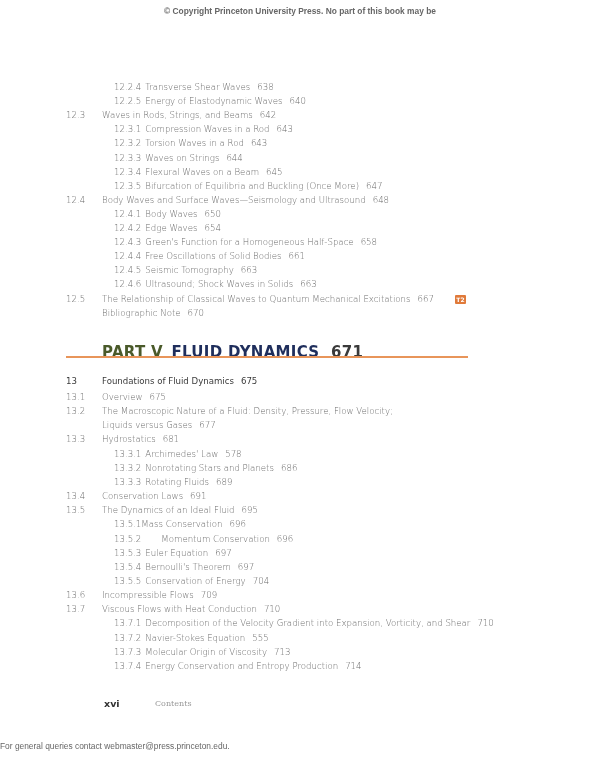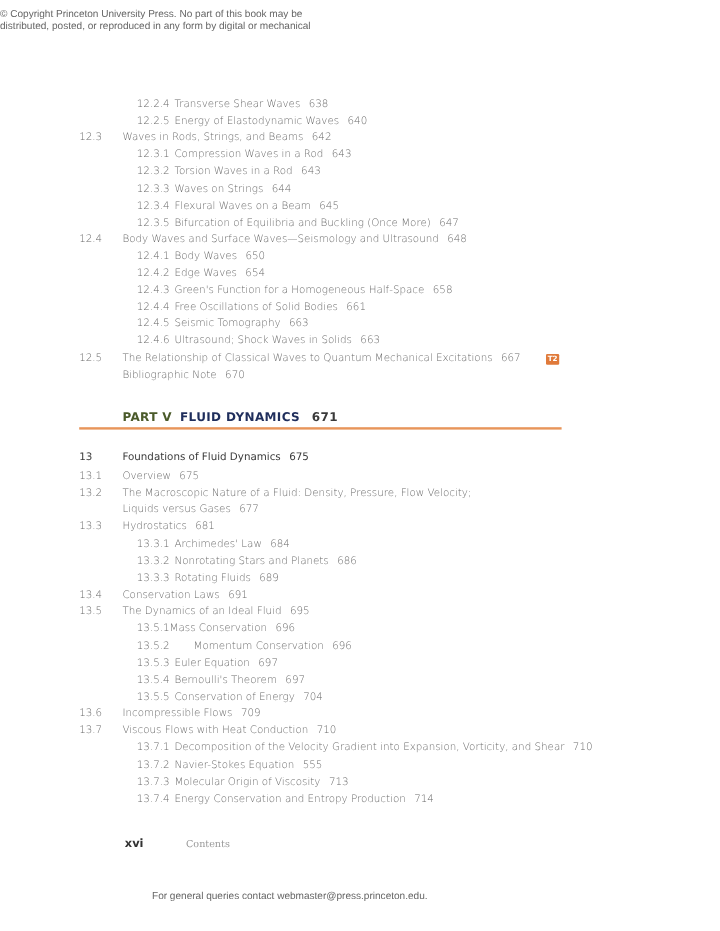--- a/index.html
+++ b/index.html
@@ -1,41 +1,40 @@
 <!DOCTYPE html>
 <html><head>
 <meta charset="utf-8">
 <style>
   html, body { margin:0; padding:0; background:#ffffff; }
   body { width:600px; height:776px; position:relative; overflow:hidden; font-family:"DejaVu Sans", sans-serif; color:#5a5a5a; }
-  .copyright { position:absolute; left:0; width:600px; top:6px; text-align:left; font-family:"Liberation Sans", sans-serif; font-size:8.4px; line-height:10.4px; color:#666; }
+  .copyright { position:absolute; left:0; width:600px; top:6px; text-align:center; font-family:"Liberation Sans", sans-serif; font-size:8.4px; line-height:10.4px; color:#666;font-weight:bold; }
   .copyright div { white-space:nowrap; }
   .toc { position:absolute; left:0; top:0; width:600px; }
   .row { position:absolute; font-size:8.6px; line-height:11px; white-space:nowrap; color:#6b6b6b; font-weight:300; }
   .num { position:absolute; left:66px; }
   .sec-text { position:absolute; left:102px; }
   .sub-text { position:absolute; left:114px; }
   .pg { margin-left:7px; }
   .chapter { color:#3a3a3a; font-weight:normal; }
-  .part-title { position:absolute; left:102px; top:343px; font-size:10px; font-weight:bold; letter-spacing:0.3px; white-space:nowrap; }
+  .part-title { position:absolute; left:102px; top:343px; font-size:15px; font-weight:bold; letter-spacing:0.3px; white-space:nowrap; }
   .part-label { color:#4a5a2a; }
   .part-name { color:#1f2e5c; margin-left:3px; }
   .part-page { color:#3a3a3a; margin-left:6px; font-weight:bold; }
   .part-rule { position:absolute; left:66px; top:356px; width:402px; height:1.5px; background:#e8955a; }
   .t2-badge { position:absolute; left:455px; top:294px; width:11px; height:9px; background:#e07a3a; color:#fff; font-size:6px; font-weight:bold; line-height:9px; text-align:center; border-radius:1px; }
   .folio { position:absolute; left:104px; top:698px; font-size:9.5px; font-weight:bold; color:#333; }
   .running { position:absolute; left:155px; top:699px; font-family:"DejaVu Serif", serif; font-size:8px; color:#999;text-align:right; }
-  .footer { position:absolute; left:0; width:483px; top:741px; text-align:center; font-family:"Liberation Sans", sans-serif; font-size:8.4px; color:#666; }
+  .footer { position:absolute; left:0; width:483px; top:741px; font-family:"Liberation Sans", sans-serif; font-size:8.4px; color:#666; }
 </style>
 </head>
 <body>
 
 <div class="copyright">
   <div>© Copyright Princeton University Press. No part of this book may be</div>
-  <div>distributed, posted, or reproduced in any form by digital or mechanical</div>
 </div>
 
 <div class="toc" id="toc">
     <div class="row" style="top: 82px; left: 0px; width: 600px;">
       <span class="sub-text"><span style="margin-right: 4px;">12.2.4</span><span>Transverse Shear Waves</span><span class="pg">638</span></span>
     </div>
     <div class="row" style="top: 96.1px; left: 0px; width: 600px;">
       <span class="sub-text"><span style="margin-right: 4px;">12.2.5</span><span>Energy of Elastodynamic Waves</span><span class="pg">640</span></span>
     </div>
     <div class="row" style="top: 110.2px; left: 0px; width: 600px;">
@@ -100,21 +99,21 @@
       <span class="sec-text"><span>The Macroscopic Nature of a Fluid: Density, Pressure, Flow Velocity;</span></span>
     </div>
     <div class="row" style="top: 420.3px; left: 0px; width: 600px;">
       <span class="sec-text"><span>Liquids versus Gases</span><span class="pg">677</span></span>
     </div>
     <div class="row" style="top: 434.45px; left: 0px; width: 600px;">
       <span class="num">13.3</span>
       <span class="sec-text"><span>Hydrostatics</span><span class="pg">681</span></span>
     </div>
     <div class="row" style="top: 448.6px; left: 0px; width: 600px;">
-      <span class="sub-text"><span style="margin-right: 4px;">13.3.1</span><span>Archimedes' Law</span><span class="pg">684</span></span>
+      <span class="sub-text"><span style="margin-right: 4px;">13.3.1</span><span>Archimedes' Law</span><span class="pg">578</span></span>
     </div>
     <div class="row" style="top: 462.75px; left: 0px; width: 600px;">
       <span class="sub-text"><span style="margin-right: 4px;">13.3.2</span><span>Nonrotating Stars and Planets</span><span class="pg">686</span></span>
     </div>
     <div class="row" style="top: 476.9px; left: 0px; width: 600px;">
       <span class="sub-text"><span style="margin-right: 4px;">13.3.3</span><span>Rotating Fluids</span><span class="pg">689</span></span>
     </div>
     <div class="row" style="top: 491.05px; left: 0px; width: 600px;">
       <span class="num">13.4</span>
       <span class="sec-text"><span>Conservation Laws</span><span class="pg">691</span></span>

